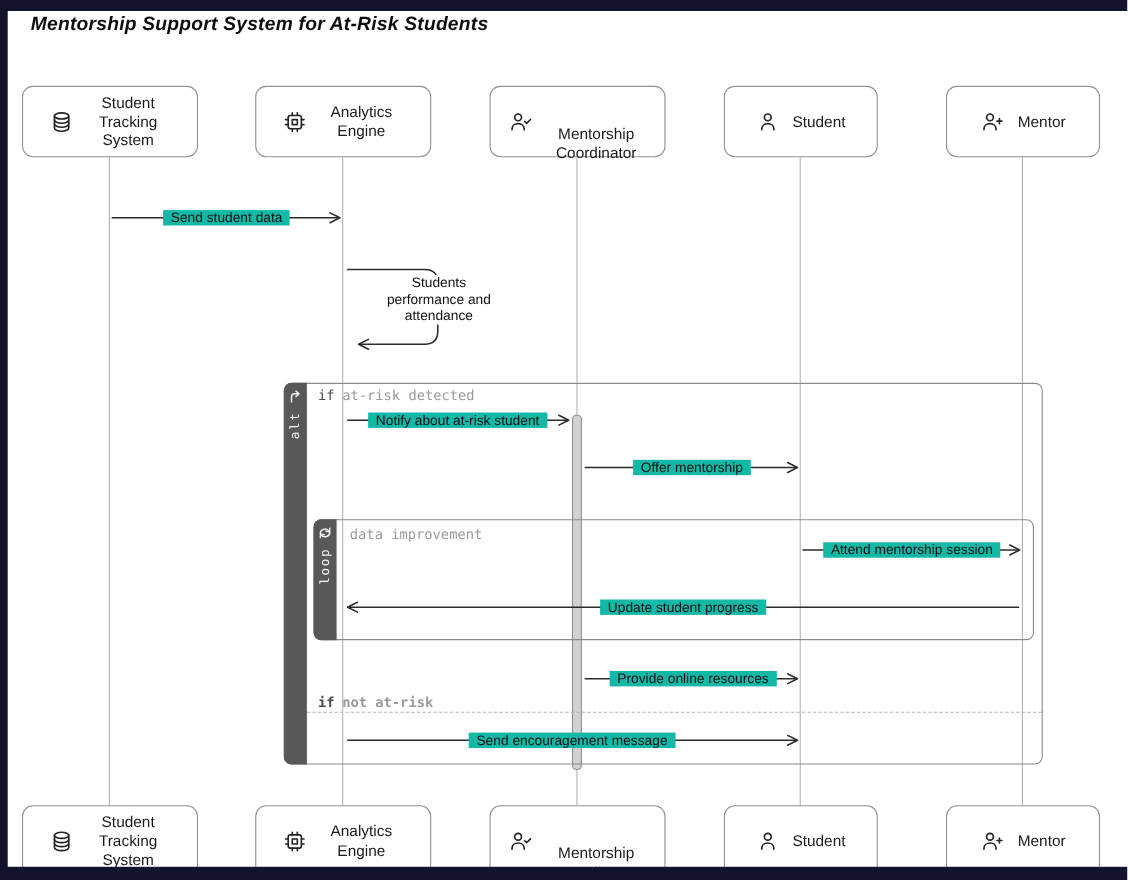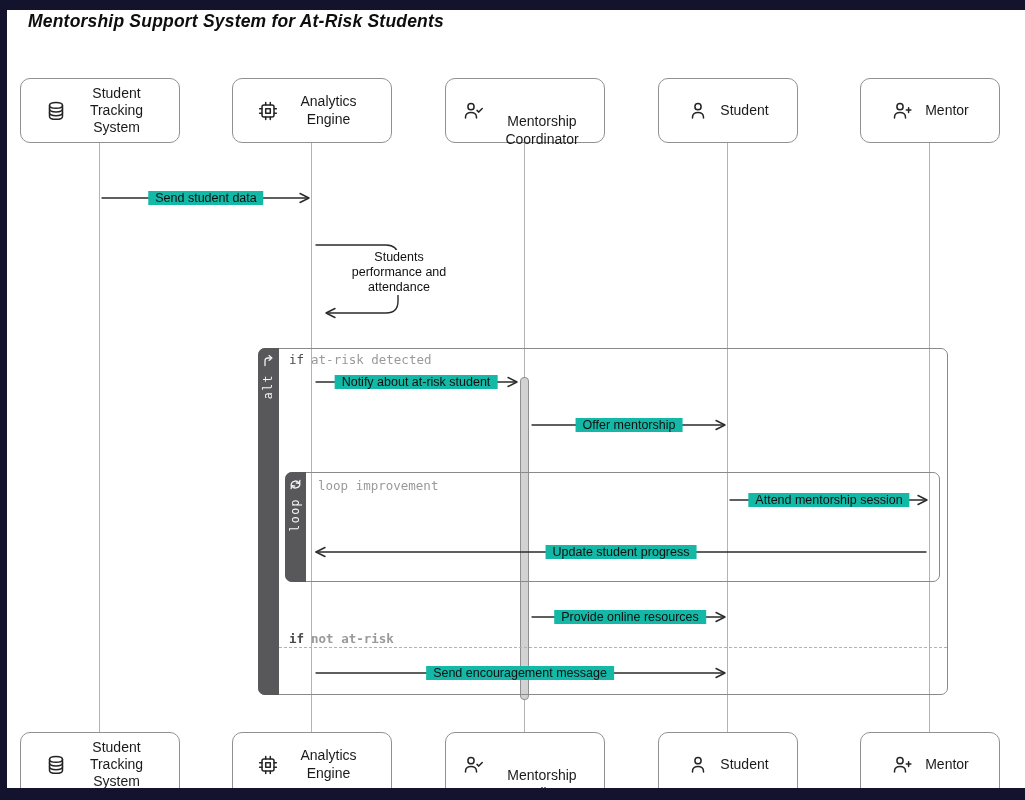--- a/index.html
+++ b/index.html
@@ -111,21 +111,21 @@
       <polyline points="2.1,10.7 2.6,7.6 5.7,8"></polyline>
     </svg>
     <span class="slabel">loop</span>
   </div>
 </div>
 
 <div class="cond" style="left:289px;top:352px;">
   <span class="kw">if</span><span class="cv">at-risk detected</span>
 </div>
 <div class="cond" style="left:318px;top:478px;">
-  <span class="cv">loop improvement</span>
+  <span class="cv">data improvement</span>
 </div>
 <div class="divider" style="left:259px;top:647px;width:688px;"></div>
 <div class="cond" style="left:289px;top:631px;font-weight:bold;">
   <span class="kw">if</span><span class="cv">not at-risk</span>
 </div>
 
 <div class="msg" style="left:100px;top:190px;width:212px;">
   <svg width="212" height="16">
       <line x1="2" y1="8" x2="208" y2="8"></line>
       <polyline points="200,3.5 209,8 200,12.5"></polyline>

